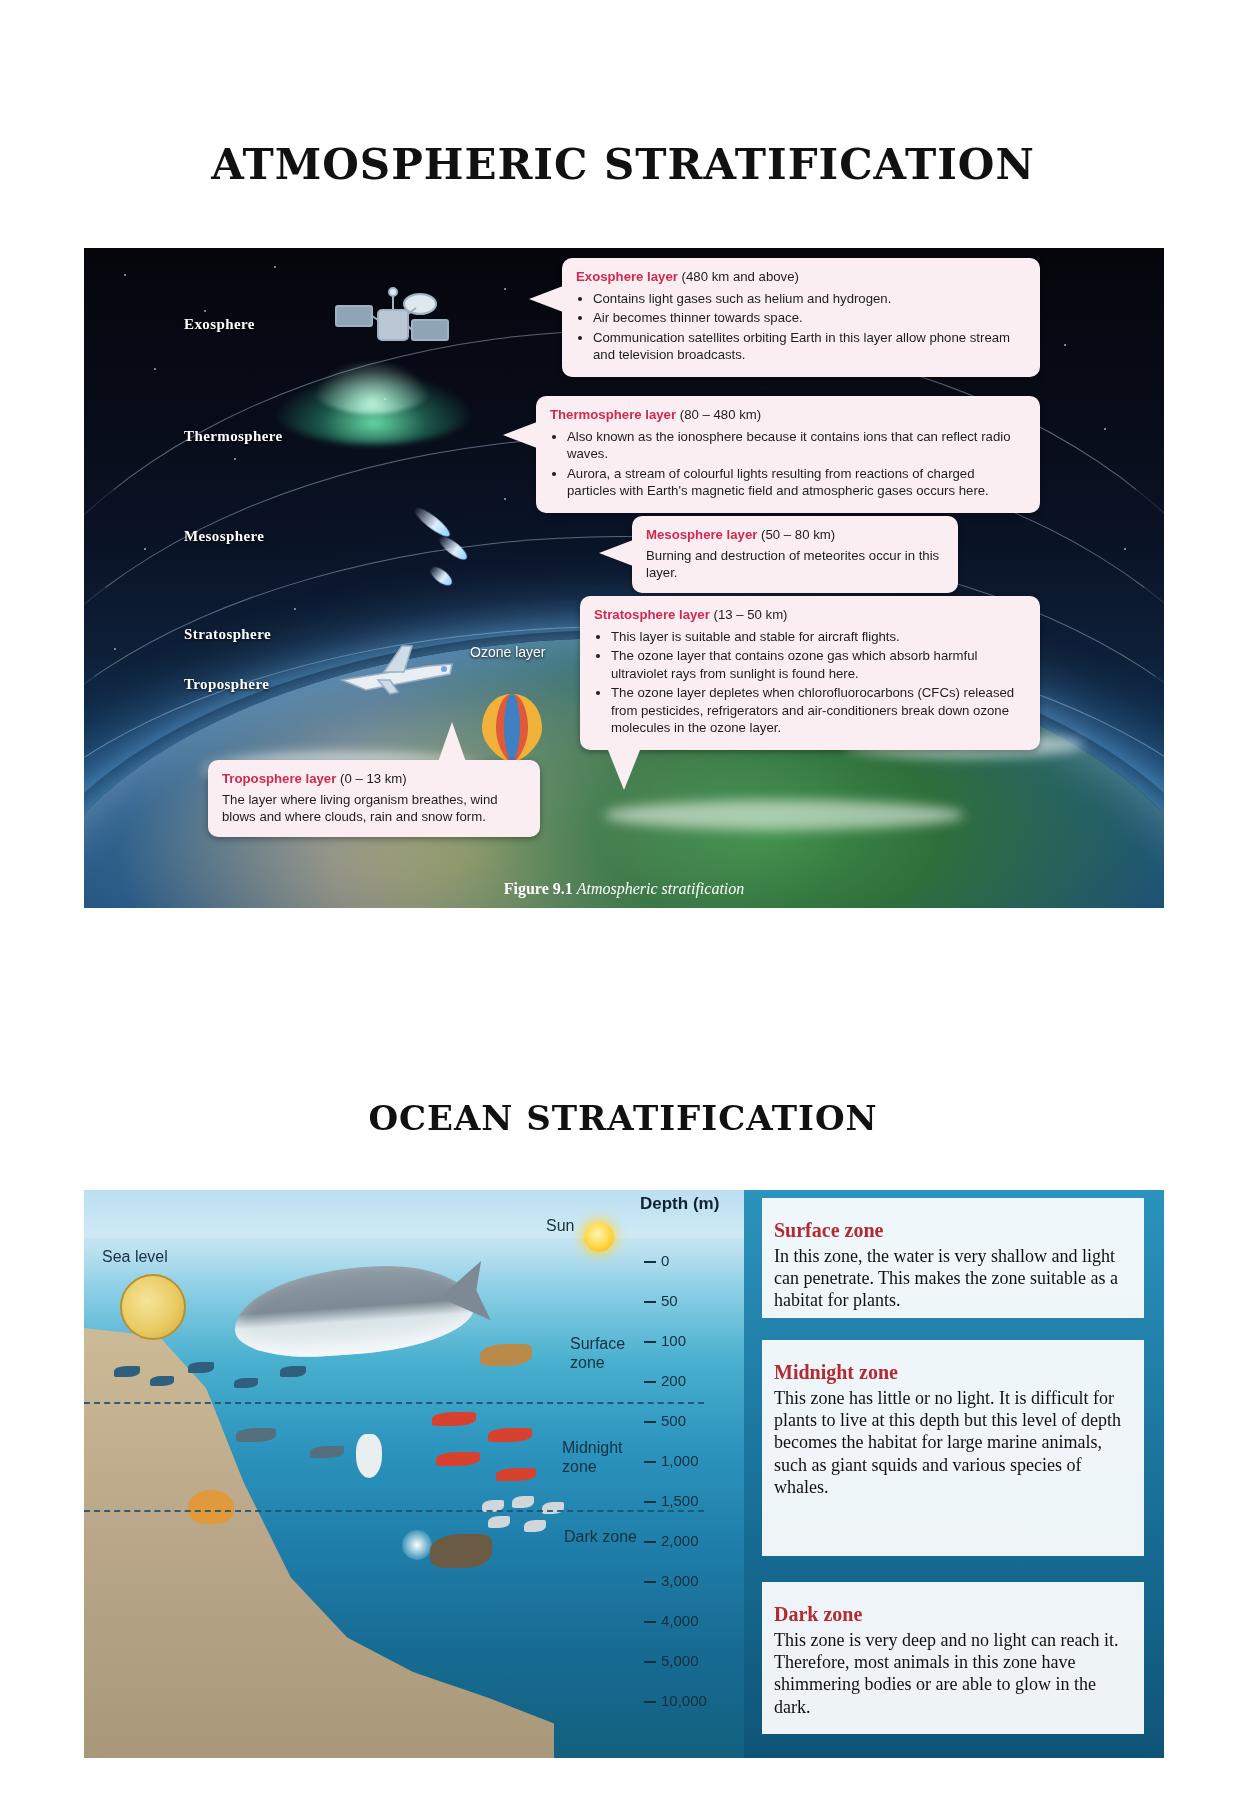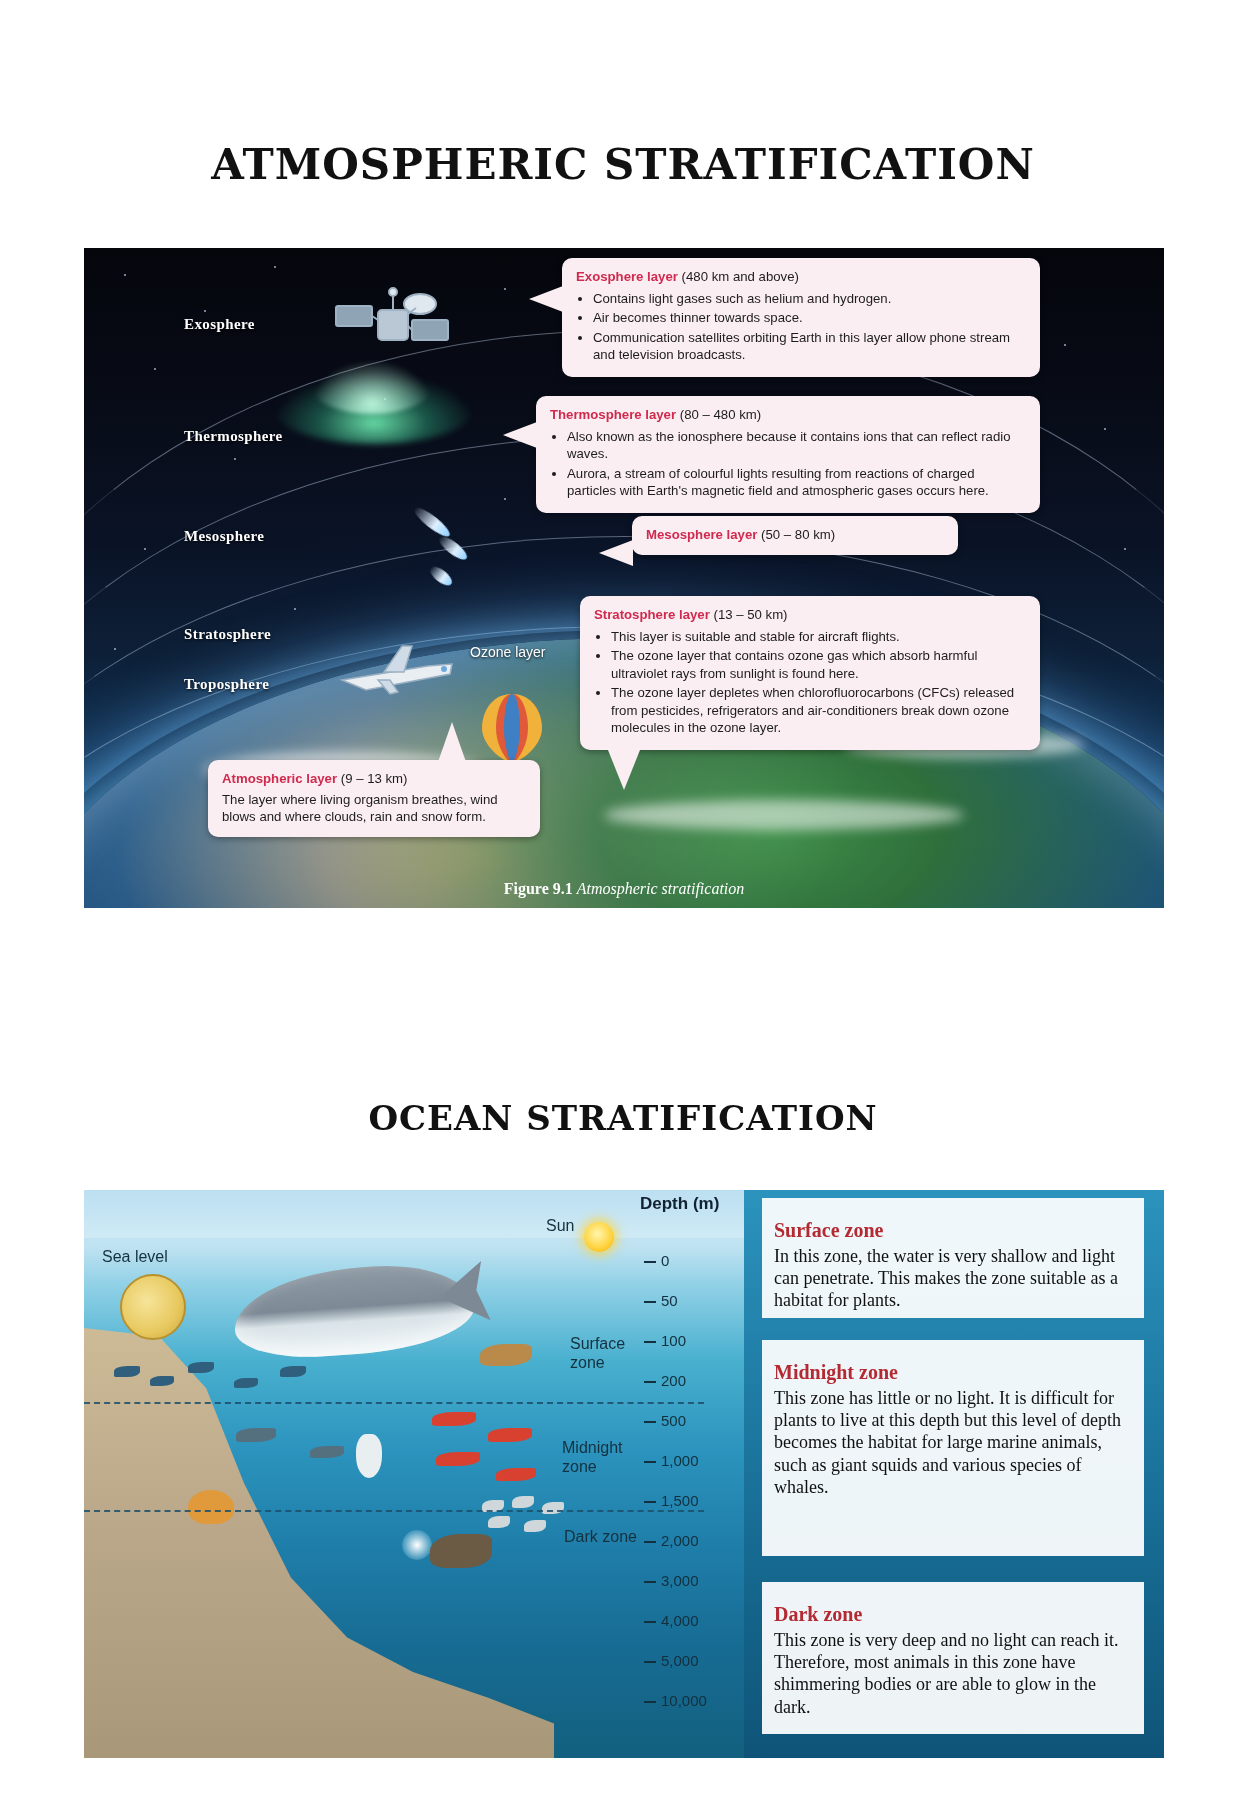--- a/index.html
+++ b/index.html
@@ -432,40 +432,41 @@
         <li>Aurora, a stream of colourful lights resulting from reactions of charged particles with Earth's magnetic field and atmospheric gases occurs here.</li>
       </ul>
     </div>
 
     <div class="callout" style="left:548px; top:268px; width:298px;">
       <div class="tail tail-left" style="top:24px;"></div>
       <div class="ttl">
         <span>Mesosphere layer</span>
         <span class="rng">(50 – 80 km)</span>
       </div>
+      <p>Burning and destruction of meteorites occur in this layer.</p>
     </div>
 
     <div class="callout" style="left:496px; top:348px; width:432px;">
       <div class="tail tail-down" style="left:28px; top:100%;"></div>
       <div class="ttl">
         <span>Stratosphere layer</span>
         <span class="rng">(13 – 50 km)</span>
       </div>
       <ul>
         <li>This layer is suitable and stable for aircraft flights.</li>
         <li>The ozone layer that contains ozone gas which absorb harmful ultraviolet rays from sunlight is found here.</li>
         <li>The ozone layer depletes when chlorofluorocarbons (CFCs) released from pesticides, refrigerators and air-conditioners break down ozone molecules in the ozone layer.</li>
       </ul>
     </div>
 
     <div class="callout" style="left:124px; top:512px; width:304px;">
       <div class="tail" style="left:230px; top:-38px; border-left:14px solid transparent; border-right:14px solid transparent; border-bottom:40px solid #fbeef2;"></div>
       <div class="ttl">
-        <span>Atmospheric layer</span>
-        <span class="rng">(9 – 13 km)</span>
+        <span>Troposphere layer</span>
+        <span class="rng">(0 – 13 km)</span>
       </div>
       <p>The layer where living organism breathes, wind blows and where clouds, rain and snow form.</p>
     </div>
 
     <div id="fig-caption">
       <b>Figure 9.1</b>
       <i>Atmospheric stratification</i>
     </div>
   </div>
 

